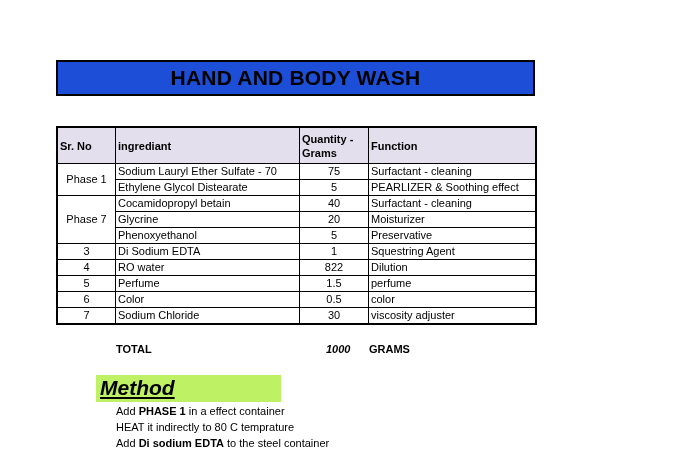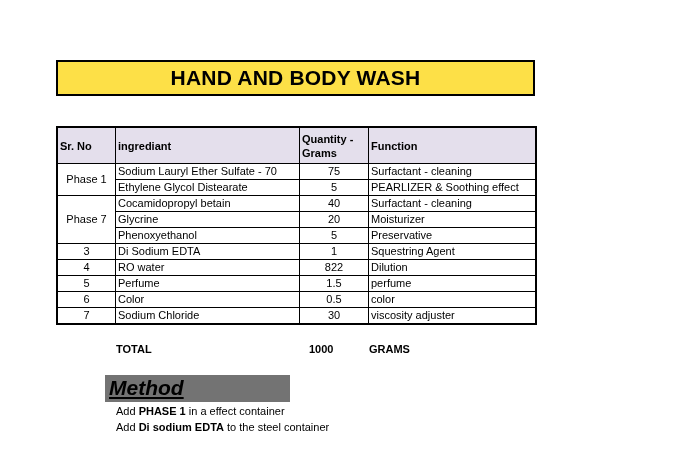--- a/index.html
+++ b/index.html
@@ -1,35 +1,35 @@
 <!DOCTYPE html>
 <html><head>
 <meta charset="utf-8">
 <style>
   html, body { margin:0; padding:0; background:#ffffff; }
   body { width:680px; height:459px; position:relative; overflow:hidden;
          font-family:"Liberation Sans", "DejaVu Sans", sans-serif; color:#000; }
   .title-box { position:absolute; left:56px; top:60px; width:475px; height:32px;
-               background:#fde047; border:2px solid #000;
+               background:#1d4ed8; border:2px solid #000;
                display:flex; align-items:center; justify-content:center; }
   .title-box span { font-weight:bold; font-size:21px; letter-spacing:0.2px; }
   table.recipe { position:absolute; left:56px; top:126px; border-collapse:collapse;
                  font-size:11px; }
   table.recipe td, table.recipe th { border:1px solid #000; padding:0 2px; height:15px;
                  line-height:15px; white-space:nowrap; }
   table.recipe { border:2px solid #000; }
   table.recipe th { background:#e4dfec; font-weight:bold; text-align:left; height:35px;
                     line-height:14px; vertical-align:middle; }
   table.recipe th:first-child, table.recipe td.srno { text-align:center; }
   table.recipe th:first-child { text-align:left; }
   .c1 { width:53px; } .c2 { width:179px;margin-top:44px; } .c3 { width:64px; } .c4 { width:162px; }
   td.qty { text-align:center; }
   .total-row { position:absolute; top:343px; font-size:11px; font-weight:bold; }
-  .method-box { position:absolute; left:105px; top:375px; width:185px; height:27px;
-                background:#737373; }
+  .method-box { position:absolute; left:96px; top:375px; width:185px; height:27px;
+                background:#bef264; }
   .method-box span { position:absolute; left:4px; top:1px; font-size:21px; font-weight:bold;
                      font-style:italic; text-decoration:underline; }
   .steps { position:absolute; left:116px; top:403px; font-size:11px; line-height:16px; }
   .steps div { white-space:nowrap; }
 </style>
 </head>
 <body>
 
 <div class="title-box">
   <span>HAND AND BODY WASH</span>
@@ -97,23 +97,24 @@
   <tr>
     <td class="srno">7</td>
     <td>Sodium Chloride</td>
     <td class="qty">30</td>
     <td>viscosity adjuster</td>
   </tr>
 </tbody>
   </table>
 
 <div class="total-row" style="left:116px;">TOTAL</div>
-<div class="total-row" style="left:309px;">1000</div>
+<div class="total-row" style="left:326px;font-style:italic;">1000</div>
 <div class="total-row" style="left:369px;">GRAMS</div>
 
 <div class="method-box">
   <span>Method</span>
 </div>
 
 <div class="steps">
   <div><span>Add </span><b>PHASE 1</b><span>  in a effect container</span></div>
+  <div><span>HEAT it indirectly to 80 C temprature</span></div>
   <div><span>Add </span><b>Di sodium EDTA</b><span> to the steel container</span></div>
 </div>
 
 </body></html>

